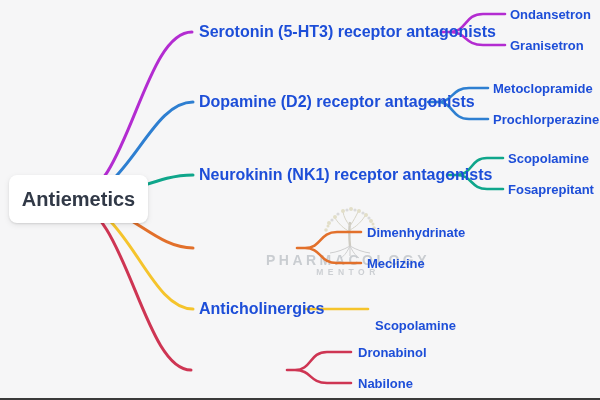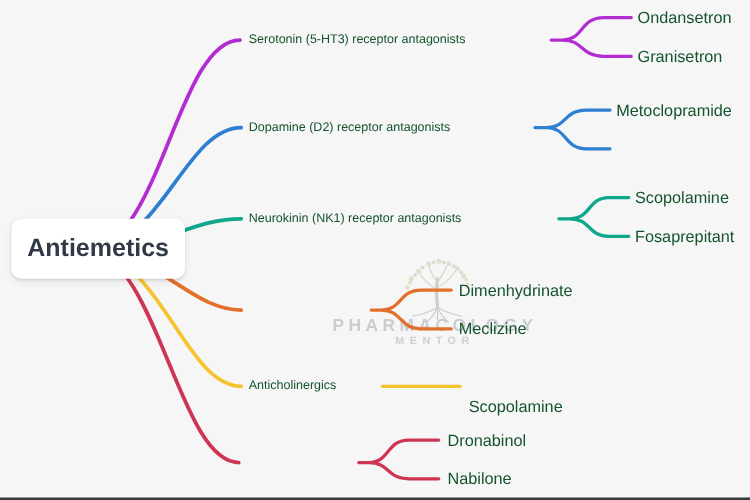--- a/index.html
+++ b/index.html
@@ -17,23 +17,23 @@
   .wm-tree{position:absolute;left:305px;top:206px;opacity:.6;}
   .root-node{
     position:absolute;left:9px;top:175px;width:139px;height:48px;
     background:#ffffff;border-radius:8px;
     box-shadow:0 1px 2px rgba(0,0,0,.10),0 2px 6px rgba(0,0,0,.08);
     display:flex;align-items:center;justify-content:center;
     font-size:20px;font-weight:600;color:#313947;cursor:pointer;
   }
   .lbl{
     position:absolute;transform:translateY(-50%);
-    white-space:nowrap;color:#14532d;font-weight:400;cursor:pointer;
+    white-space:nowrap;color:#1d4ed8;font-weight:700;cursor:pointer;
   }
-  .branch-lbl{font-size:10px;}
+  .branch-lbl{font-size:16px;}
   .child-lbl{font-size:13px;}
   .bottom-bar{position:absolute;left:0;bottom:0;width:600px;height:2px;background:#3a3a3a;}
 </style>
 </head>
 <body>
 
 <div class="canvas">
 
   <svg class="wm-tree" width="90" height="56" viewBox="0 0 90 56">
     <g fill="none" stroke="#c2bda6" stroke-width="1">
@@ -91,20 +91,21 @@
   <div class="root-node">Antiemetics</div>
 
   <div class="lbl branch-lbl" style="left:199px;top:32px">Serotonin (5-HT3) receptor antagonists</div>
   <div class="lbl branch-lbl" style="left:199px;top:102px">Dopamine (D2) receptor antagonists</div>
   <div class="lbl branch-lbl" style="left:199px;top:175px">Neurokinin (NK1) receptor antagonists</div>
   <div class="lbl branch-lbl" style="left:199px;top:309px">Anticholinergics</div>
 
   <div class="lbl child-lbl" style="left:510px;top:14px">Ondansetron</div>
   <div class="lbl child-lbl" style="left:510px;top:45px">Granisetron</div>
   <div class="lbl child-lbl" style="left:493px;top:88px">Metoclopramide</div>
+  <div class="lbl child-lbl" style="left:493px;top:119px">Prochlorperazine</div>
   <div class="lbl child-lbl" style="left:508px;top:158px">Scopolamine</div>
   <div class="lbl child-lbl" style="left:508px;top:189px">Fosaprepitant</div>
   <div class="lbl child-lbl" style="left:367px;top:232px">Dimenhydrinate</div>
   <div class="lbl child-lbl" style="left:367px;top:263px">Meclizine</div>
   <div class="lbl child-lbl" style="left:375px;top:325px">Scopolamine</div>
   <div class="lbl child-lbl" style="left:358px;top:352px">Dronabinol</div>
   <div class="lbl child-lbl" style="left:358px;top:383px">Nabilone</div>
 
   <div class="bottom-bar"></div>
 </div>

